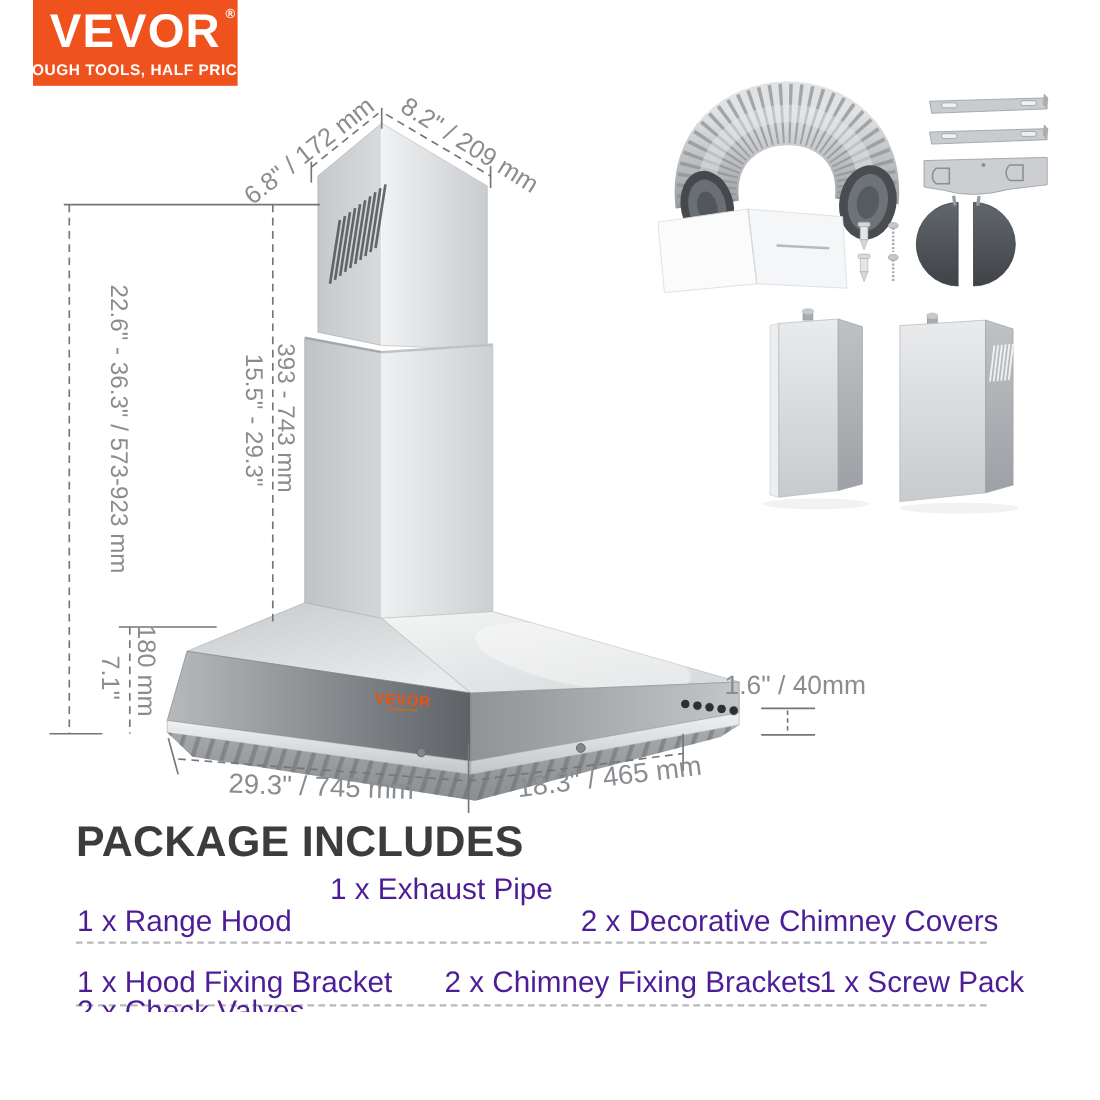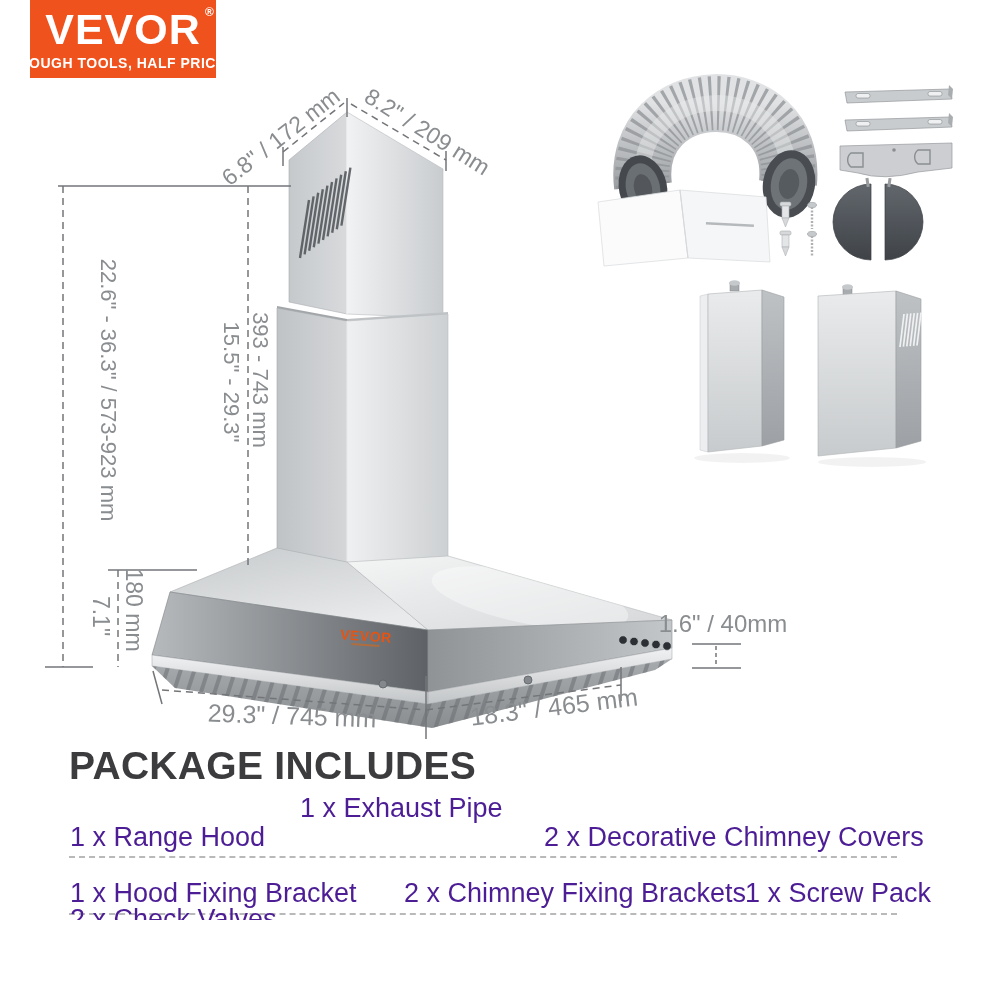--- a/index.html
+++ b/index.html
@@ -296,21 +296,21 @@
   <div class="dim d-cin">7.1"</div>
   <div class="dim d-cmm">180 mm</div>
   <div class="dim d-rim">1.6" / 40mm</div>
   <div class="dim d-bw">29.3" / 745 mm</div>
   <div class="dim d-bd">18.3" / 465 mm</div>
 
   <div class="pkg-h">PACKAGE INCLUDES</div>
 
   <div class="pkg-item" style="left:70px;top:822px">1 x Range Hood</div>
   <div class="pkg-item" style="left:300px;top:793px">1 x Exhaust Pipe</div>
-  <div class="pkg-item" style="left:544px;top:822px">2 x Decorative Chimney Covers</div>
+  <div class="pkg-item" style="left:528px;top:822px">2 x Decorative Chimney Covers</div>
   <div class="sep" style="top:856px"></div>
 
   <div class="pkg-item" style="left:70px;top:878px">1 x Hood Fixing Bracket</div>
   <div class="pkg-item" style="left:404px;top:878px">2 x Chimney Fixing Brackets</div>
   <div class="pkg-item" style="left:745px;top:878px">1 x Screw Pack</div>
   <div class="sep" style="top:913px"></div>
 
   <div class="pkg-item" style="left:70px;top:904px">2 x Check Valves</div>
 
 </div>

